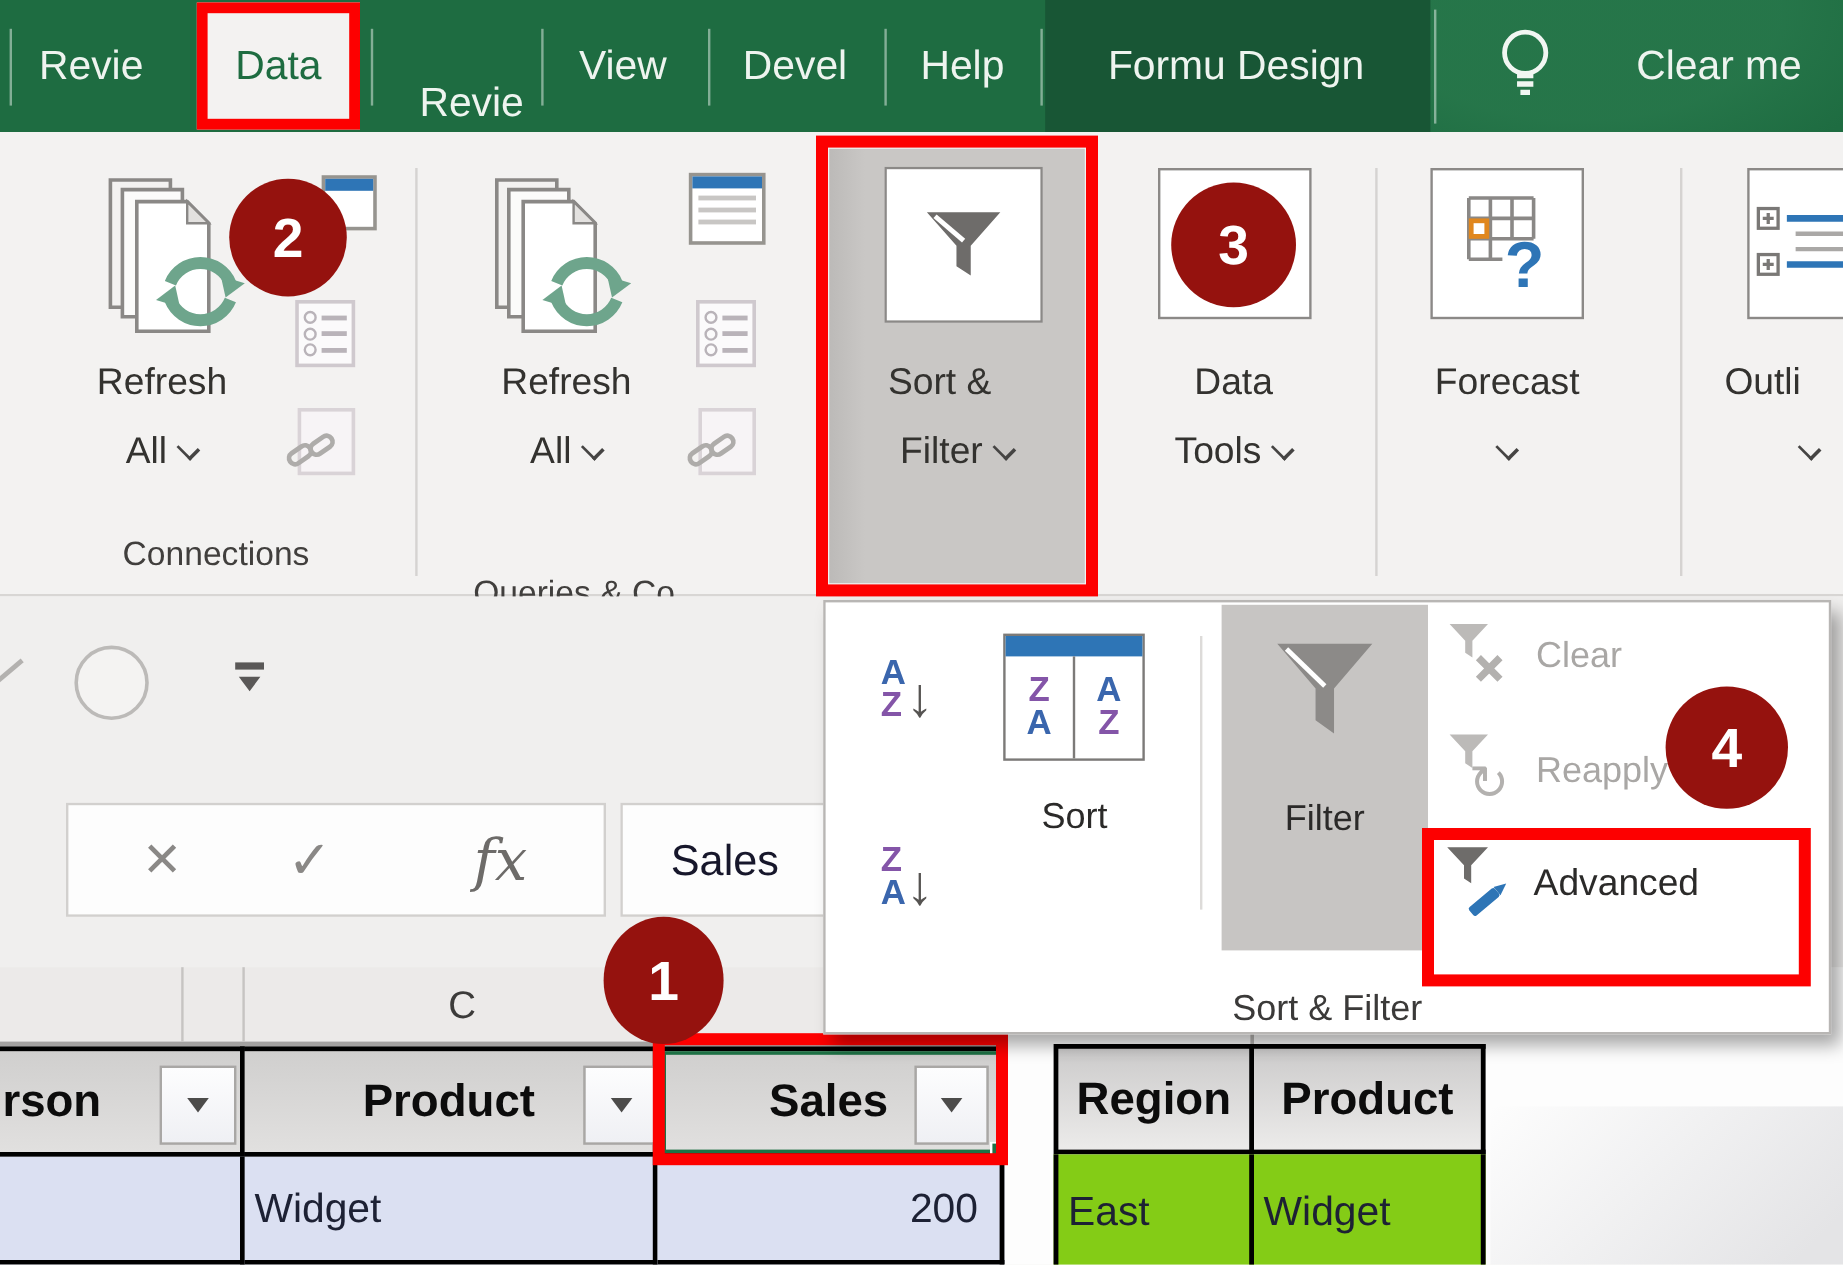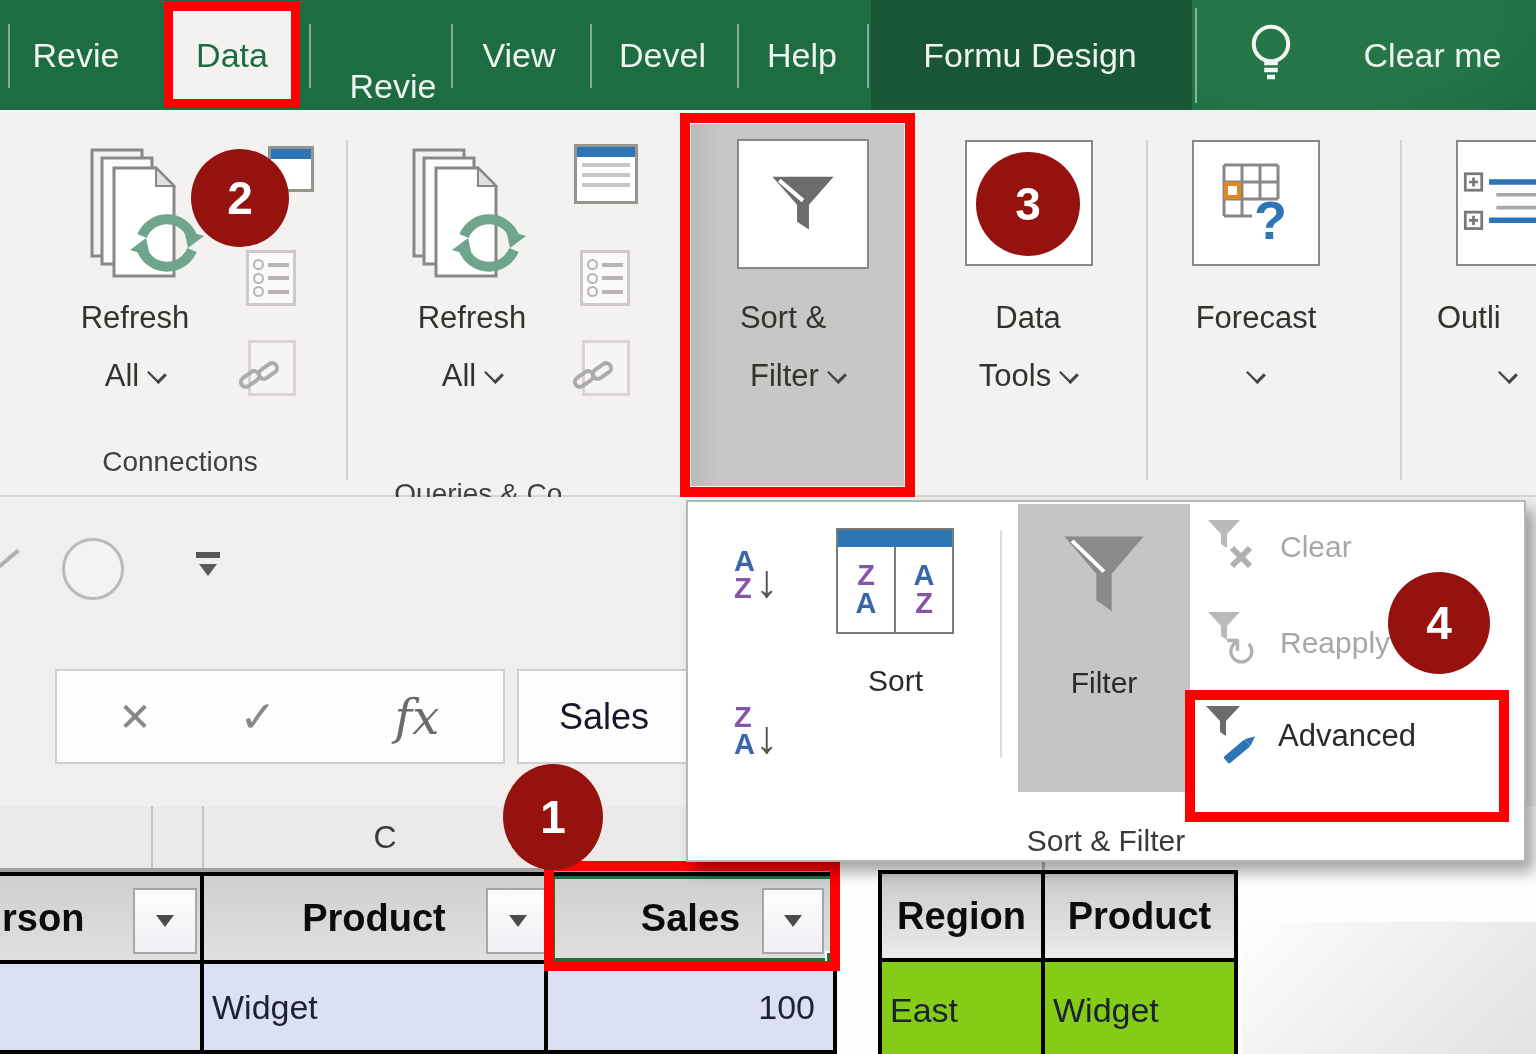--- a/index.html
+++ b/index.html
@@ -293,21 +293,21 @@
     <span>rson</span>
   </div>
   <div class="abs hcell" style="left:204px;width:344px;border-top:4px solid #000;border-right:4px solid #000;justify-content:center;">
     <span>Product</span>
   </div>
   <div class="abs hcell" style="left:548px;width:289px;border-top:4px solid #000;border-right:4px solid #000;justify-content:center;">
     <span>Sales</span>
   </div>
   <div class="abs dcell" style="left:0;width:204px;border-right:4px solid #000;"></div>
   <div class="abs dcell" style="left:204px;width:344px;border-right:4px solid #000;padding-left:8px;">Widget</div>
-  <div class="abs dcell" style="left:548px;width:289px;border-right:4px solid #000;justify-content:flex-end;padding-right:18px;">100</div>
+  <div class="abs dcell" style="left:548px;width:289px;border-right:4px solid #000;justify-content:flex-end;padding-right:18px;">200</div>
 
   <div class="abs fbtn" style="left:133px;">
       <span class="ftri"></span>
     </div>
   <div class="abs fbtn" style="left:486px;">
       <span class="ftri"></span>
     </div>
   <div class="abs fbtn" style="left:762px;width:62px;">
       <span class="ftri"></span>
     </div>

